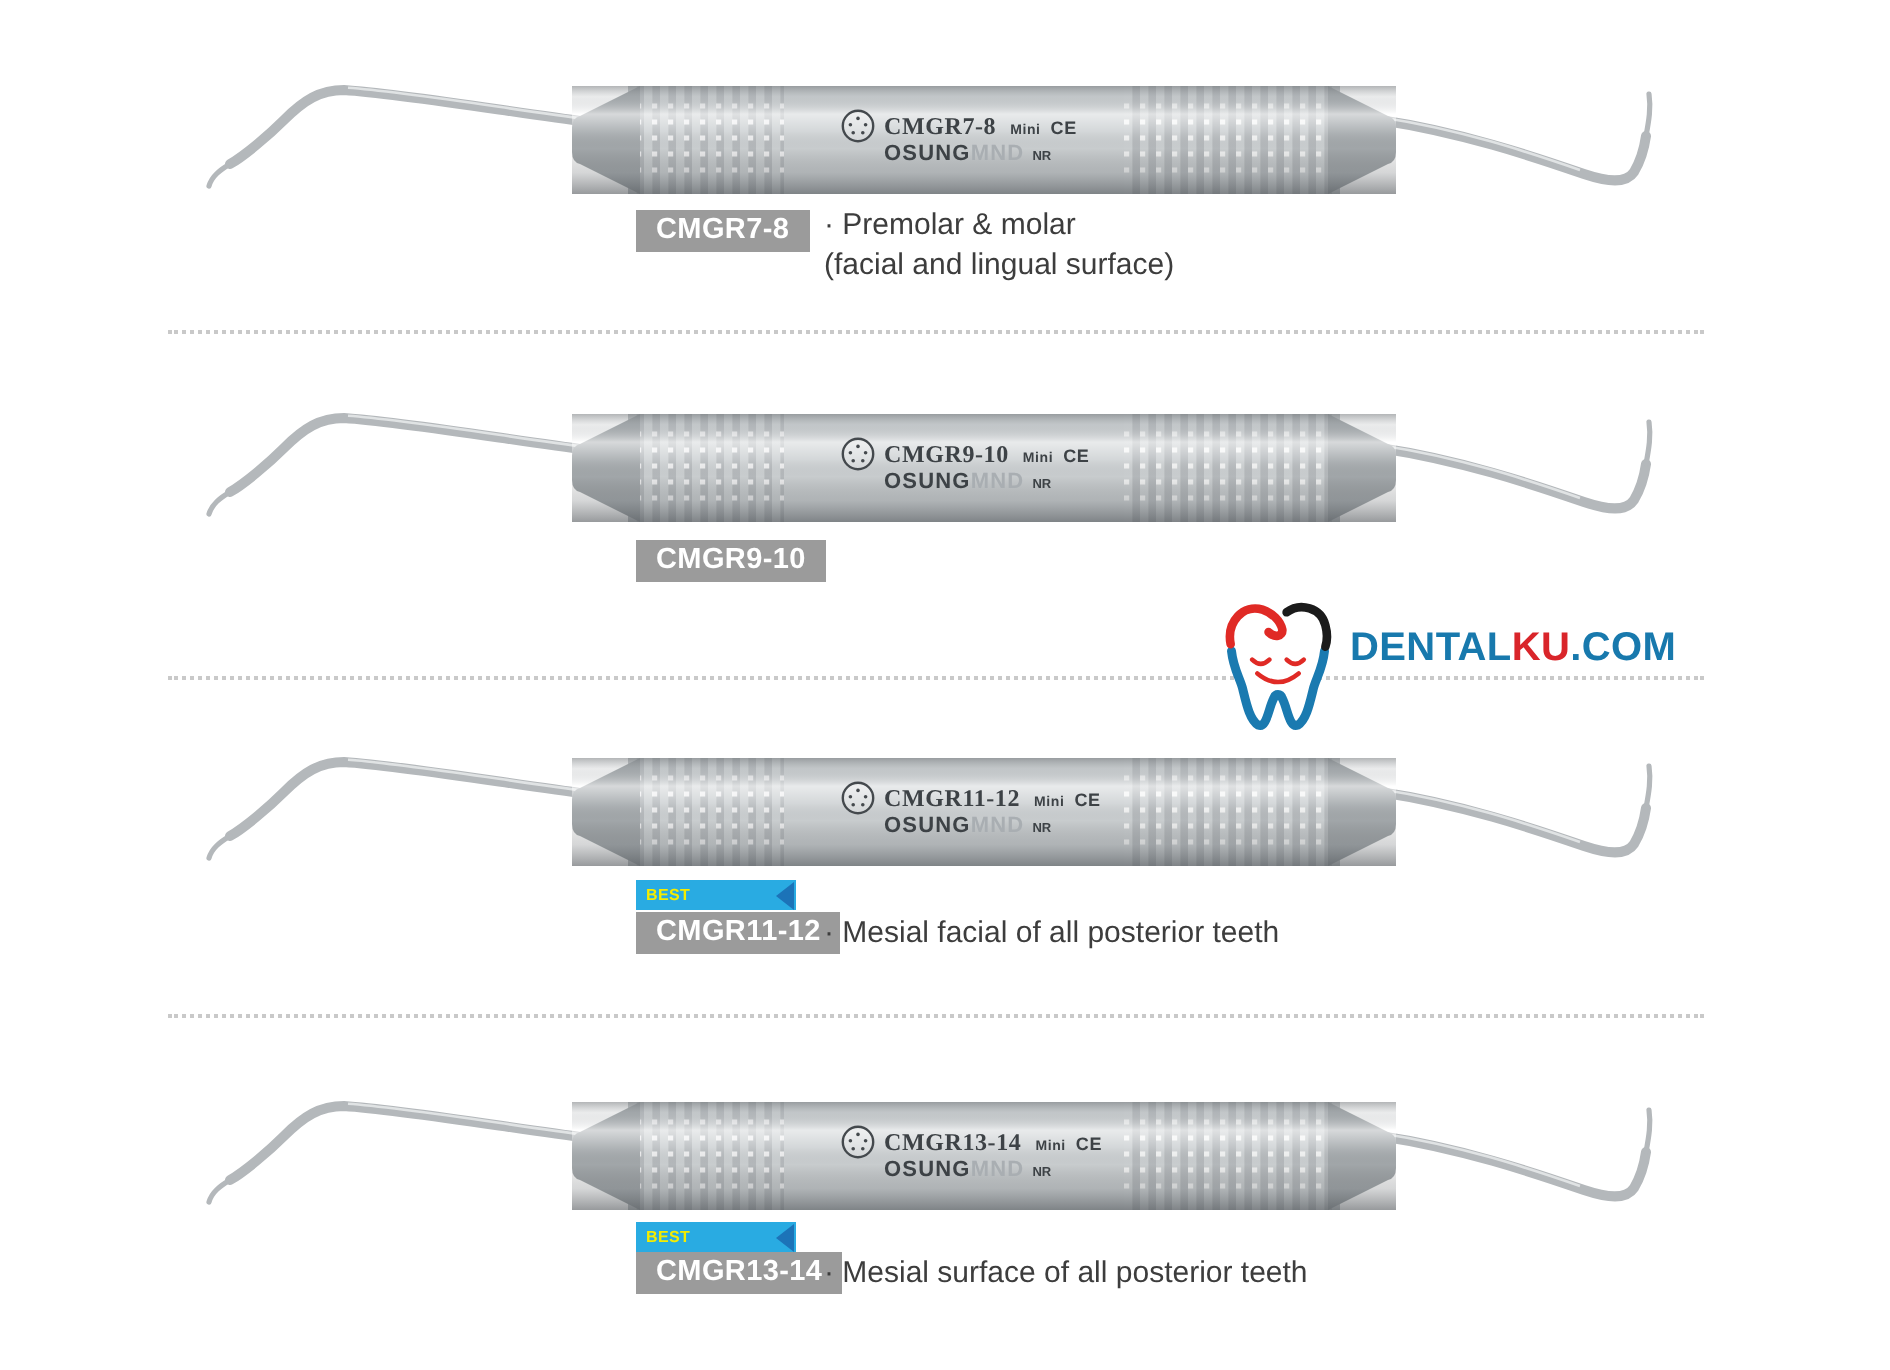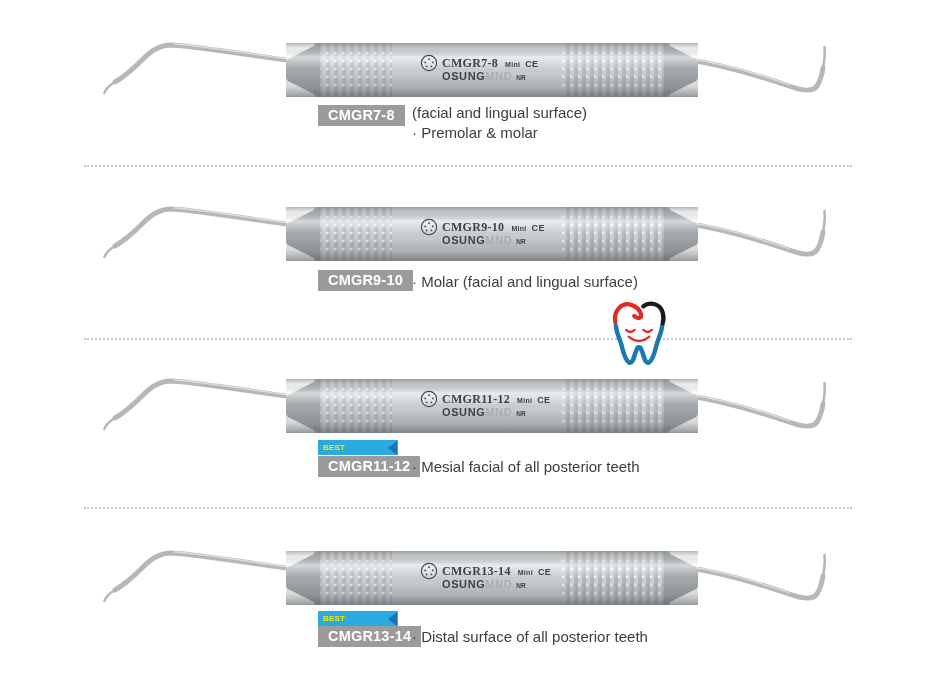--- a/index.html
+++ b/index.html
@@ -96,46 +96,44 @@
   <div class="sep" style="top:338px"></div>
   <div class="sep" style="top:507px"></div>
 
   <svg class="tool" style="top:30px" viewBox="0 0 760 80">
     <use href="#toolbody"></use>
     <text class="hm1" x="352" y="37"><tspan>CMGR7-8</tspan><tspan dx="7" class="t-mini">Mini</tspan><tspan dx="5" class="t-ce">CE</tspan></text>
     <text class="hm2" x="352" y="50"><tspan>OSUNG</tspan><tspan class="t-light">MND</tspan><tspan dx="4" class="t-nr">NR</tspan></text>
   </svg>
   <div class="badge" style="top:105px">CMGR7-8</div>
   <div class="desc" style="top:103px">
+    <span>· Premolar &amp; molar</span>
     <span>(facial and lingual surface)</span>
-    <span>· Premolar &amp; molar</span>
   </div>
 
   <svg class="tool" style="top:194px" viewBox="0 0 760 80">
     <use href="#toolbody"></use>
     <text class="hm1" x="352" y="37"><tspan>CMGR9-10</tspan><tspan dx="7" class="t-mini">Mini</tspan><tspan dx="5" class="t-ce">CE</tspan></text>
     <text class="hm2" x="352" y="50"><tspan>OSUNG</tspan><tspan class="t-light">MND</tspan><tspan dx="4" class="t-nr">NR</tspan></text>
   </svg>
   <div class="badge" style="top:270px">CMGR9-10</div>
-  <div class="desc" style="top:272px">
-    <span>· Molar (facial and lingual surface)</span>
-  </div>
 
   <div class="logo">
     <svg width="62" height="78" viewBox="0 0 72 84">
       <path d="M36,9 C28,2 13,4 9,16 C5,27 10,39 14,49 C18,59 20,73 26,75 C31,76 31,62 36,62 C41,62 41,76 46,75 C52,73 54,59 58,49 C62,39 67,27 63,16 C59,4 44,2 36,9 Z" fill="#ffffff"></path>
       <path d="M9,31 C10,41 14,47 15.5,53 C17.5,61 19.5,71 24.5,74 C29.5,76 30.5,64 33.5,58.5 C34.5,55.5 37.5,55.5 38.5,58.5 C41.5,64 42.5,76 47.5,74 C52.5,71 54.5,61 56.5,53 C58,47 62,41 63,31" fill="none" stroke="#1a7ab0" stroke-width="5.2" stroke-linecap="round"></path>
       <path d="M8.5,27 C6,14 16,3.5 27,7 C33,9 37.5,13.5 38.5,18.5 C39,22.5 34,23.5 30.5,20" fill="none" stroke="#e02a25" stroke-width="5" stroke-linecap="round"></path>
       <path d="M41,8.5 C49,2.5 61,6 63.5,16 C65,21.5 64.5,25.5 63.5,28.5" fill="none" stroke="#1b1b1b" stroke-width="5" stroke-linecap="round"></path>
       <g fill="none" stroke="#e02a25" stroke-width="2.6" stroke-linecap="round">
         <path d="M21,36 q5,5 10,0"></path>
         <path d="M41,36 q5,5 10,0"></path>
         <path d="M24,44 q12,10 24,0"></path>
       </g>
     </svg>
+    <div class="logo-text"><span class="lt-blue">DENTAL</span><span class="lt-red">KU</span><span class="lt-blue">.COM</span></div>
   </div>
 
   <svg class="tool" style="top:366px" viewBox="0 0 760 80">
     <use href="#toolbody"></use>
     <text class="hm1" x="352" y="37"><tspan>CMGR11-12</tspan><tspan dx="7" class="t-mini">Mini</tspan><tspan dx="5" class="t-ce">CE</tspan></text>
     <text class="hm2" x="352" y="50"><tspan>OSUNG</tspan><tspan class="t-light">MND</tspan><tspan dx="4" class="t-nr">NR</tspan></text>
   </svg>
   <div class="ribbon" style="top:440px">BEST COLLECTION</div>
   <div class="badge" style="top:456px">CMGR11-12</div>
   <div class="desc" style="top:457px">
@@ -143,16 +141,16 @@
   </div>
 
   <svg class="tool" style="top:538px" viewBox="0 0 760 80">
     <use href="#toolbody"></use>
     <text class="hm1" x="352" y="37"><tspan>CMGR13-14</tspan><tspan dx="7" class="t-mini">Mini</tspan><tspan dx="5" class="t-ce">CE</tspan></text>
     <text class="hm2" x="352" y="50"><tspan>OSUNG</tspan><tspan class="t-light">MND</tspan><tspan dx="4" class="t-nr">NR</tspan></text>
   </svg>
   <div class="ribbon" style="top:611px">BEST COLLECTION</div>
   <div class="badge" style="top:626px">CMGR13-14</div>
   <div class="desc" style="top:627px">
-    <span>· Distal surface of all posterior teeth</span>
+    <span>· Mesial surface of all posterior teeth</span>
   </div>
 
 </div>
 
 </body></html>

